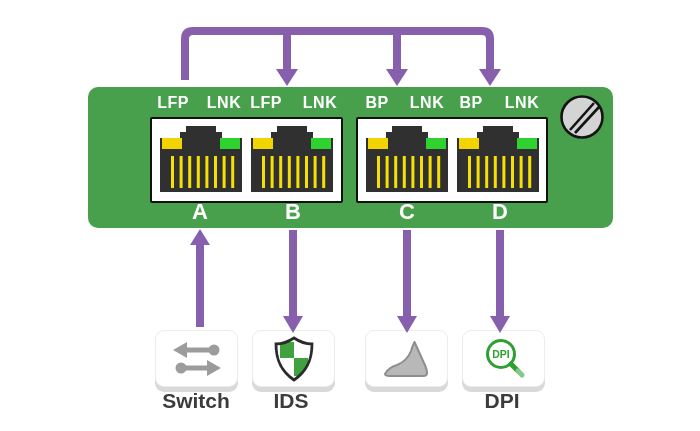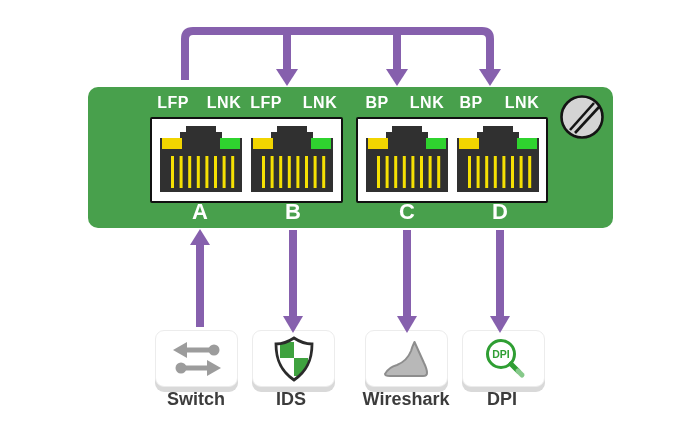--- a/index.html
+++ b/index.html
@@ -31,21 +31,21 @@
   }
   #screw{position:absolute;left:471px;top:7px;width:46px;height:46px;}
   
   .card{
     position:absolute;top:330px;width:83px;height:57px;background:#ffffff;
     border:1px solid #ececec;border-radius:9px;box-shadow:0 5px 0 #d9d9d9;
     display:flex;align-items:center;justify-content:center;box-sizing:border-box;
   }
   .card-label{
     position:absolute;top:389px;transform:translateX(-50%);
-    color:#3c3c3c;font-size:18px;font-weight:600;white-space:nowrap;
+    color:#3c3c3c;font-size:21px;font-weight:600;white-space:nowrap;
   }
   #arrow-overlay{position:absolute;left:0;top:0;width:700px;height:431px;pointer-events:none;z-index:5;}
 </style>
 </head>
 <body>
 
 <div id="canvas">
 
   <div id="tap-panel">
 
@@ -172,21 +172,20 @@
     <svg width="46" height="46" viewBox="0 0 46 46">
       <circle cx="20" cy="18" r="13.5" fill="#ffffff" stroke="#2f9e33" stroke-width="3"></circle>
       <text x="20" y="22" text-anchor="middle" font-size="10.5" font-weight="bold" font-family="Liberation Sans, DejaVu Sans, sans-serif" fill="#2f9e33">DPI</text>
       <line x1="30" y1="28" x2="37" y2="35" stroke="#2f9e33" stroke-width="5" stroke-linecap="round"></line>
       <line x1="37" y1="35" x2="41" y2="39" stroke="#86c98a" stroke-width="5" stroke-linecap="round"></line>
     </svg>
   </div>
 
   <span class="card-label" style="left:196px">Switch</span>
   <span class="card-label" style="left:291px">IDS</span>
-  <span class="card-label" style="left:406px">Wireshark</span>
   <span class="card-label" style="left:502px">DPI</span>
 
   <svg id="arrow-overlay" viewBox="0 0 700 431">
     <g stroke="#8660ad" stroke-width="8" fill="none">
 
       <path d="M185,80 L185,39 Q185,31 193,31 L482,31 Q490,31 490,39 L490,70"></path>
       <line x1="287" y1="31" x2="287" y2="70"></line>
       <line x1="397" y1="31" x2="397" y2="70"></line>
 
       <line x1="200" y1="327" x2="200" y2="243"></line>

